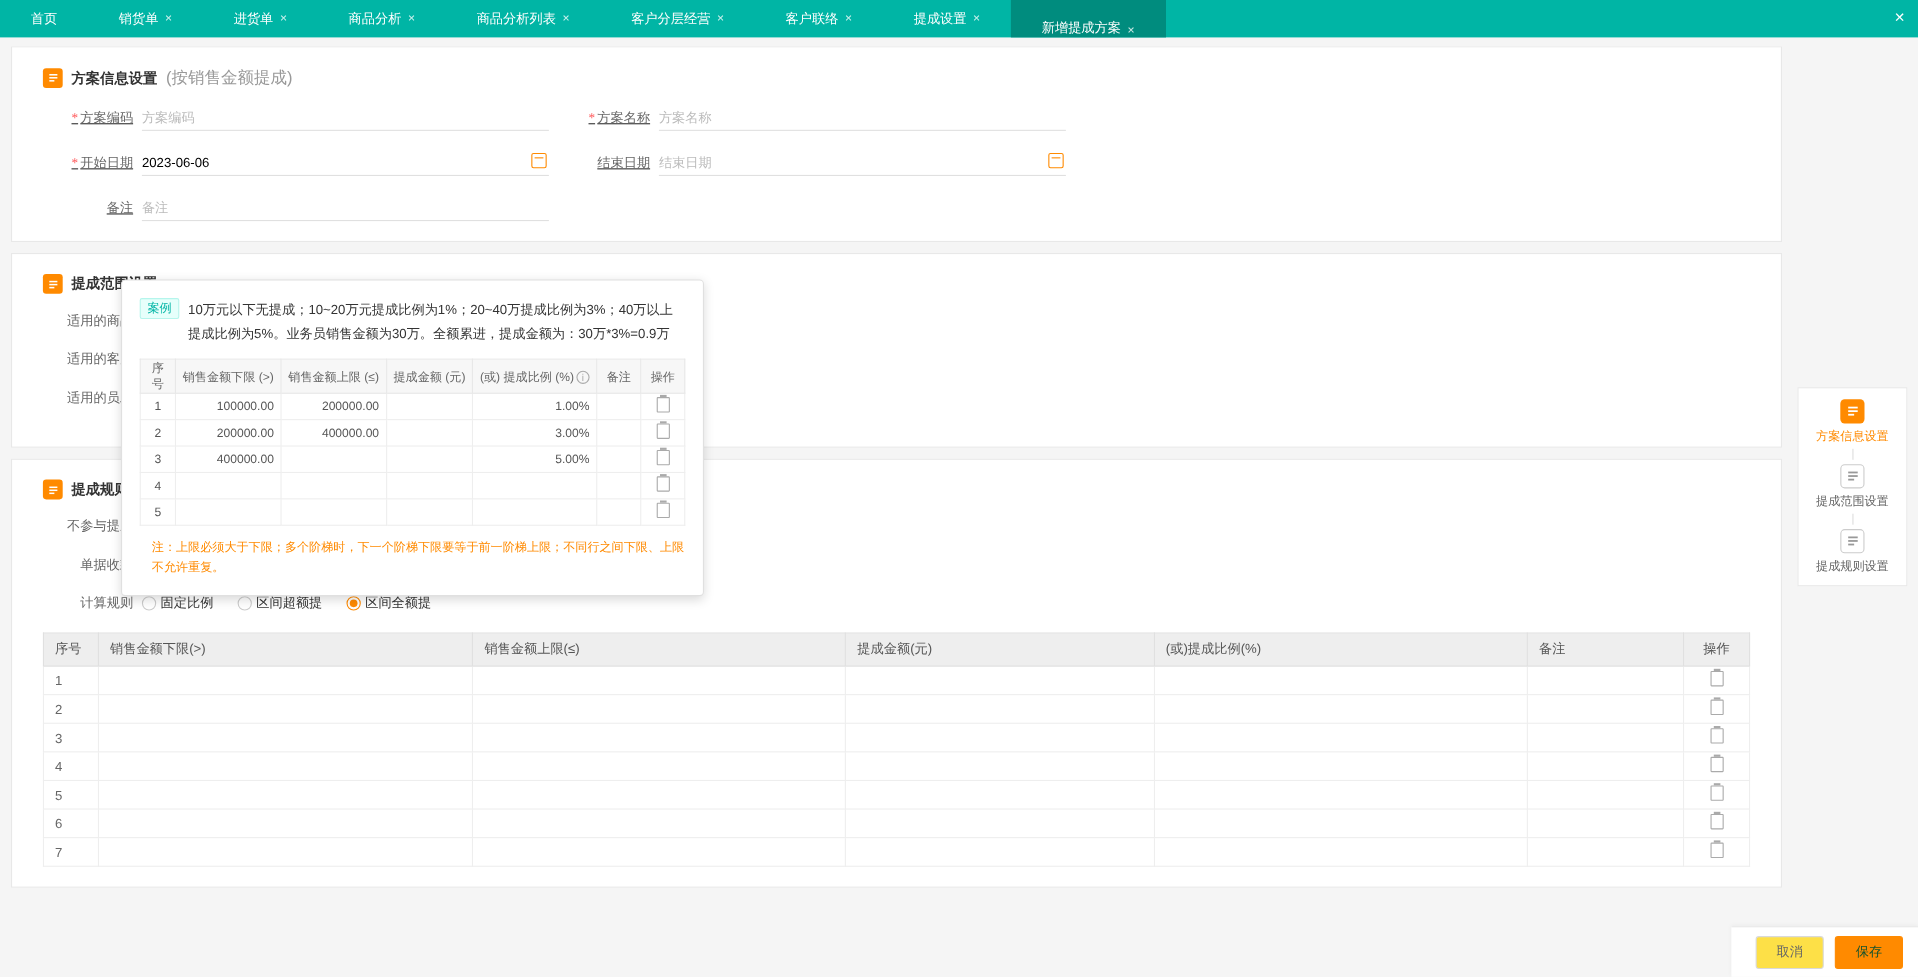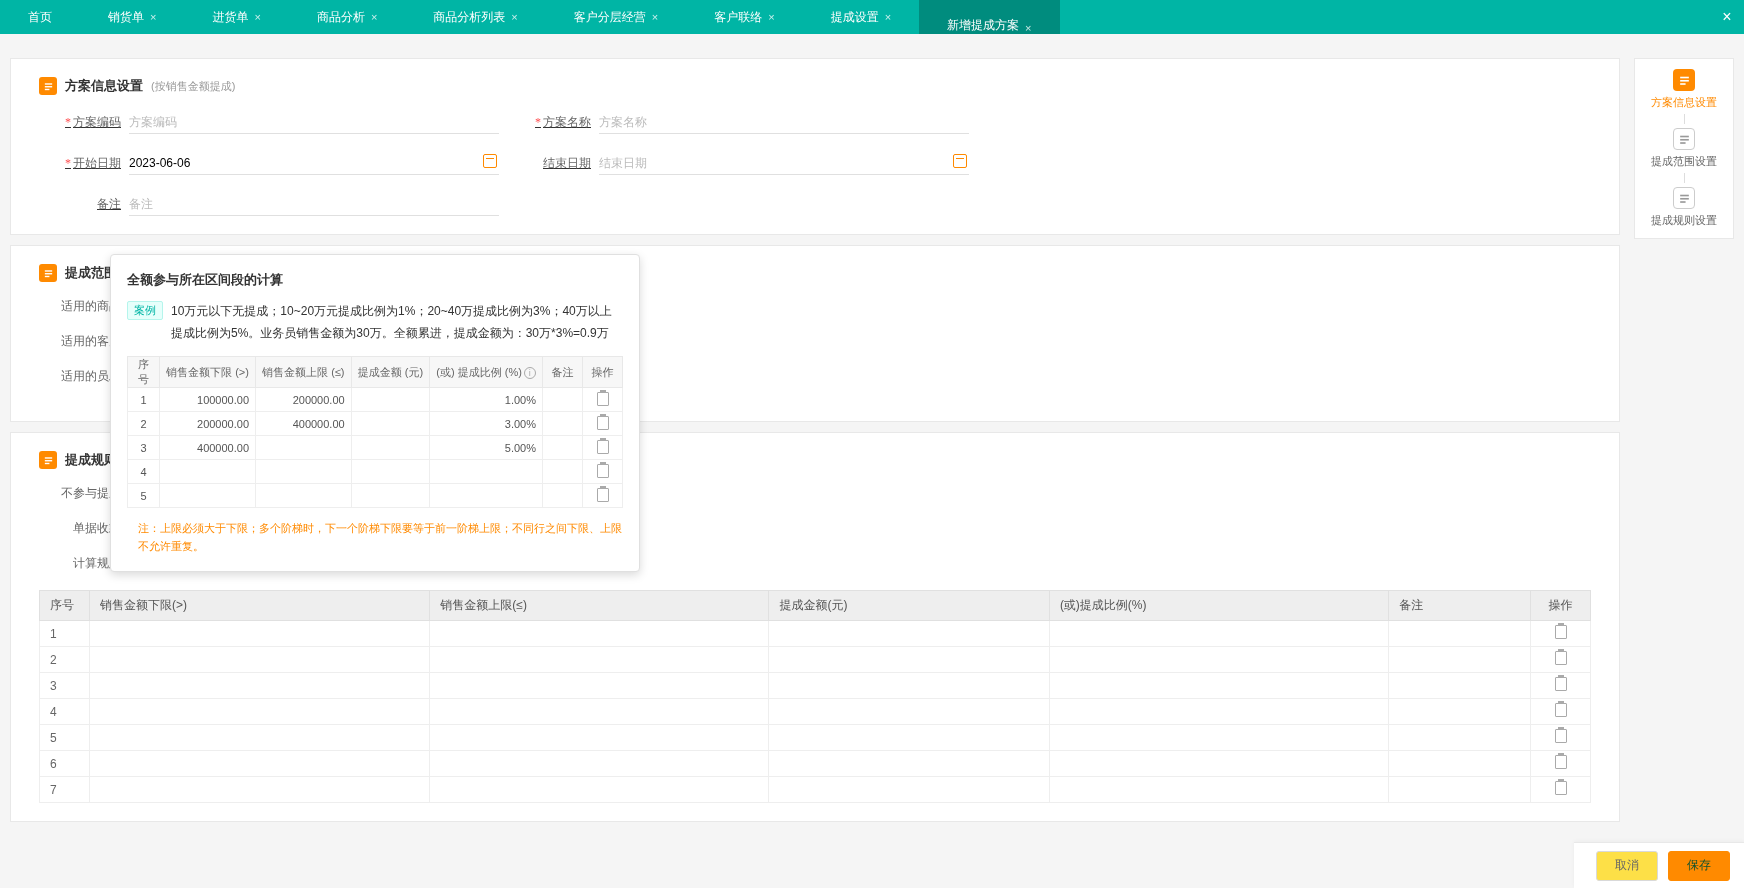--- a/index.html
+++ b/index.html
@@ -5,36 +5,36 @@
 * { box-sizing: border-box; margin: 0; padding: 0; }
 body { font-family: "Microsoft YaHei", Arial, sans-serif; font-size: 12px; color: #333; background: #f5f5f5; }
 
 
 .top-tabs { background: #00b5a5; height: 34px; display: flex; align-items: stretch; position: relative; }
 .top-tab { padding: 0 28px; color: #fff; display: flex; align-items: center; gap: 4px; font-size: 12px; cursor: pointer; white-space: nowrap; }
 .top-tab.active { background: #008c7e; align-items: flex-end; }
 .tab-close { font-size: 11px; opacity: .8; margin-left: 2px; }
 .main-close { position: absolute; right: 0; top: 0; width: 34px; height: 34px; display: flex; align-items: center; justify-content: center; color: #fff; font-size: 16px; cursor: pointer; }
 
-.content-wrap { display: flex; gap: 10px; padding: 24px 10px 0 10px; align-items: flex-start; height: calc(100vh - 34px - 46px); overflow: hidden; }
+.content-wrap { display: flex; gap: 10px; padding: 8px 10px 0 10px; align-items: center; height: calc(100vh - 34px - 46px); overflow: hidden; }
 .main-col { flex: 1; height: 100%; overflow-y: auto; padding-right: 4px; }
 .anchor-nav { width: 100px; background: #fff; border: 1px solid #e8e8e8; margin-top: 0; padding: 10px 0; display: flex; flex-direction: column; align-items: center; gap: 4px; }
 .anchor-icon { width: 22px; height: 22px; border-radius: 4px; background: #ff8a00; display: flex; align-items: center; justify-content: center; }
 .anchor-icon.gray { background: #fff; border: 1px solid #ccc; }
 .anchor-icon svg { width: 13px; height: 13px; }
 .anchor-label { font-size: 11px; color: #666; }
 .anchor-label.active { color: #ff8a00; }
 .anchor-line { width: 1px; height: 10px; background: #ddd; }
 
 .panel { background: #fff; border: 1px solid #e8e8e8; margin-bottom: 10px; padding: 18px 28px; }
 .panel-header { display: flex; align-items: center; gap: 8px; margin-bottom: 16px; }
 .panel-header .idx { width: 18px; height: 18px; border-radius: 3px; background: #ff8a00; display: flex; align-items: center; justify-content: center; }
 .panel-header .idx svg { width: 11px; height: 11px; }
 .panel-header .title { font-size: 13px; font-weight: bold; color: #333; }
-.panel-header .sub { font-size: 11px; color: #999; }
+.panel-header .sub { font-size: 15px; color: #999; }
 
 .form-grid { display: grid; grid-template-columns: 460px 460px; column-gap: 10px; row-gap: 18px; }
 .form-row { display: flex; align-items: center; text-decoration: underline; }
 .form-row .flabel { width: 90px; text-align: right; padding-right: 8px; font-size: 12px; color: #666; }
 .form-row .req { color: #ff4d4f; margin-right: 2px; font-family: SimSun; }
 .form-row .fctl { flex: 1; position: relative; border-bottom: 1px solid #e0e0e0; padding: 4px 0; }
 .form-row input[type=text] { border: none; outline: none; width: 100%; font-size: 12px; background: transparent; }
 .form-row input::placeholder { color: #bbb; }
 .cal-icon { position: absolute; right: 2px; top: 2px; width: 14px; height: 14px; border: 1px solid #ff8a00; border-radius: 2px; }
 .cal-icon::before { content: ""; position: absolute; top: 3px; left: 2px; right: 2px; height: 1px; background: #ff8a00; }
@@ -320,21 +320,20 @@
           <rect x="4" y="5" width="16" height="3"></rect>
           <rect x="4" y="11" width="16" height="3"></rect>
           <rect x="4" y="17" width="10" height="3"></rect>
         </svg>
       </div>
     <div class="anchor-label">提成规则设置</div>
   </div>
 </div>
 
 <div class="tooltip">
-  <div class="tt-title">全额参与所在区间段的计算</div>
   <div class="case-row">
     <span class="case-badge">案例</span>
     <span class="case-text">10万元以下无提成；10~20万元提成比例为1%；20~40万提成比例为3%；40万以上提成比例为5%。业务员销售金额为30万。全额累进，提成金额为：30万*3%=0.9万</span>
   </div>
   <table class="tt-table">
     <thead>
         <tr>
       <th style="width:32px">序号</th>
       <th>销售金额下限 (&gt;)</th>
       <th>销售金额上限 (≤)</th>

